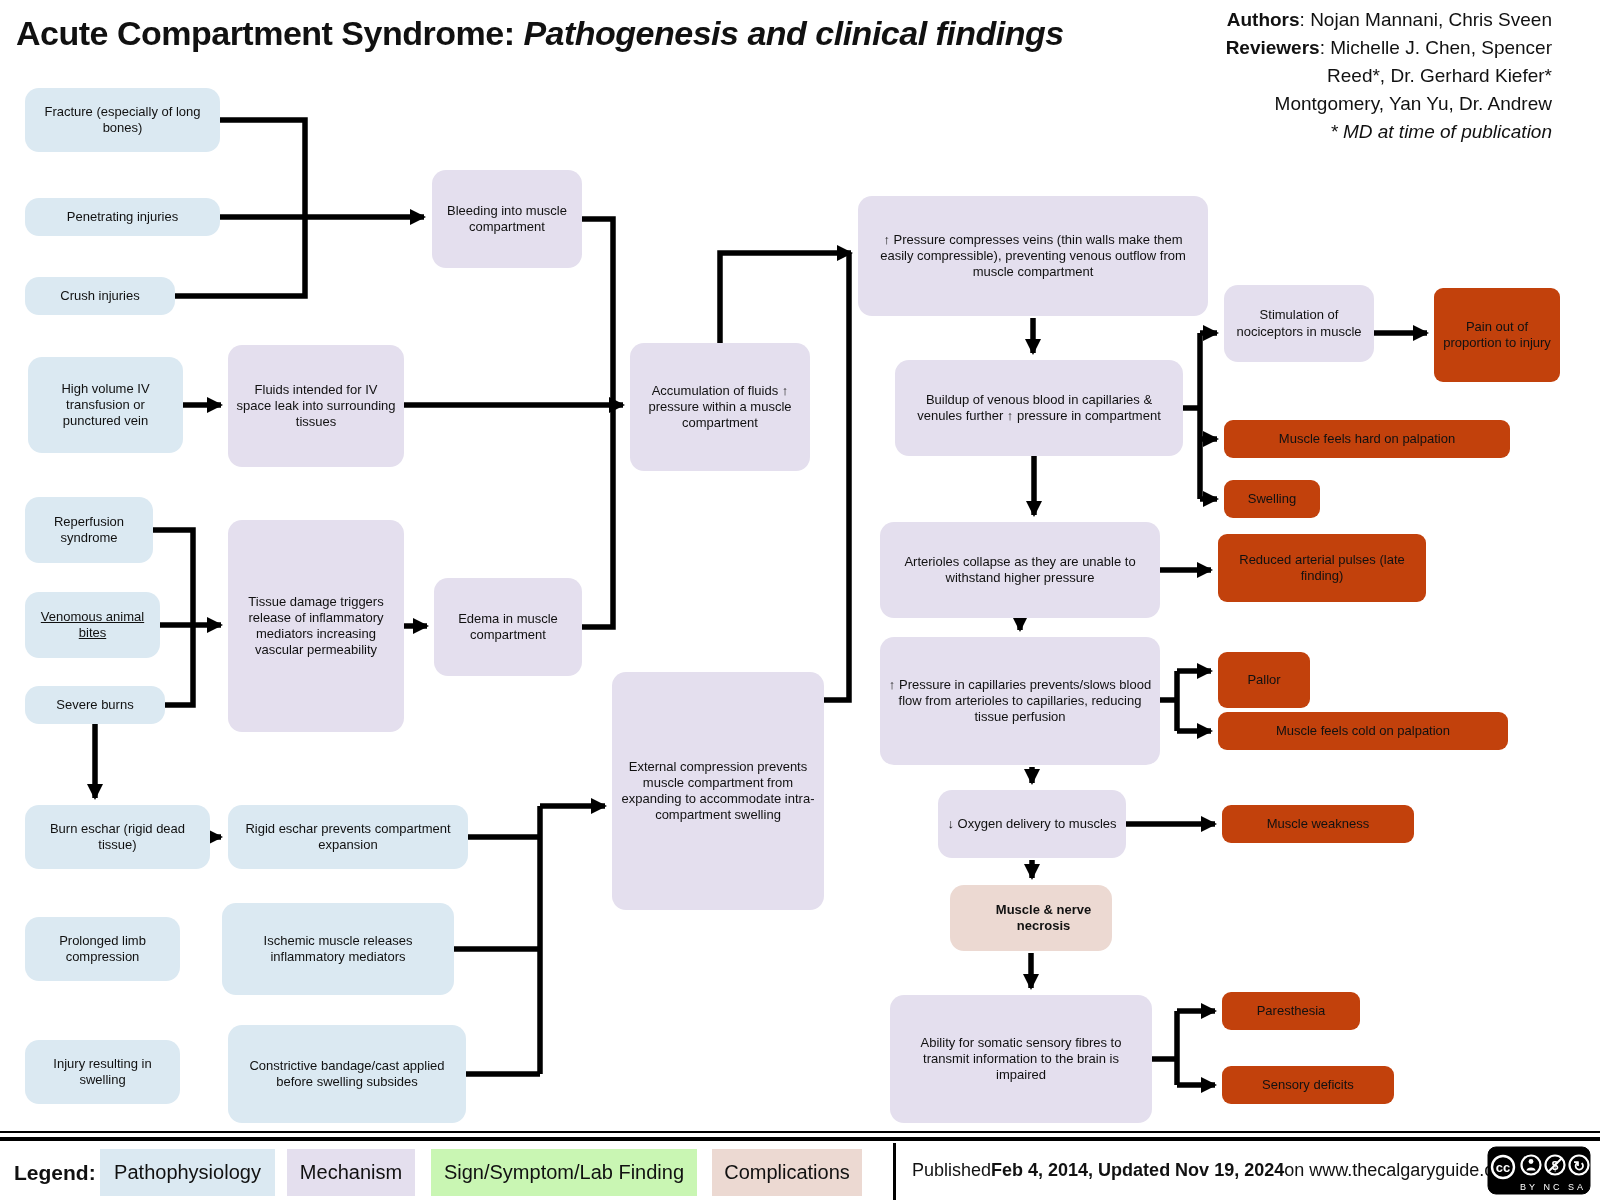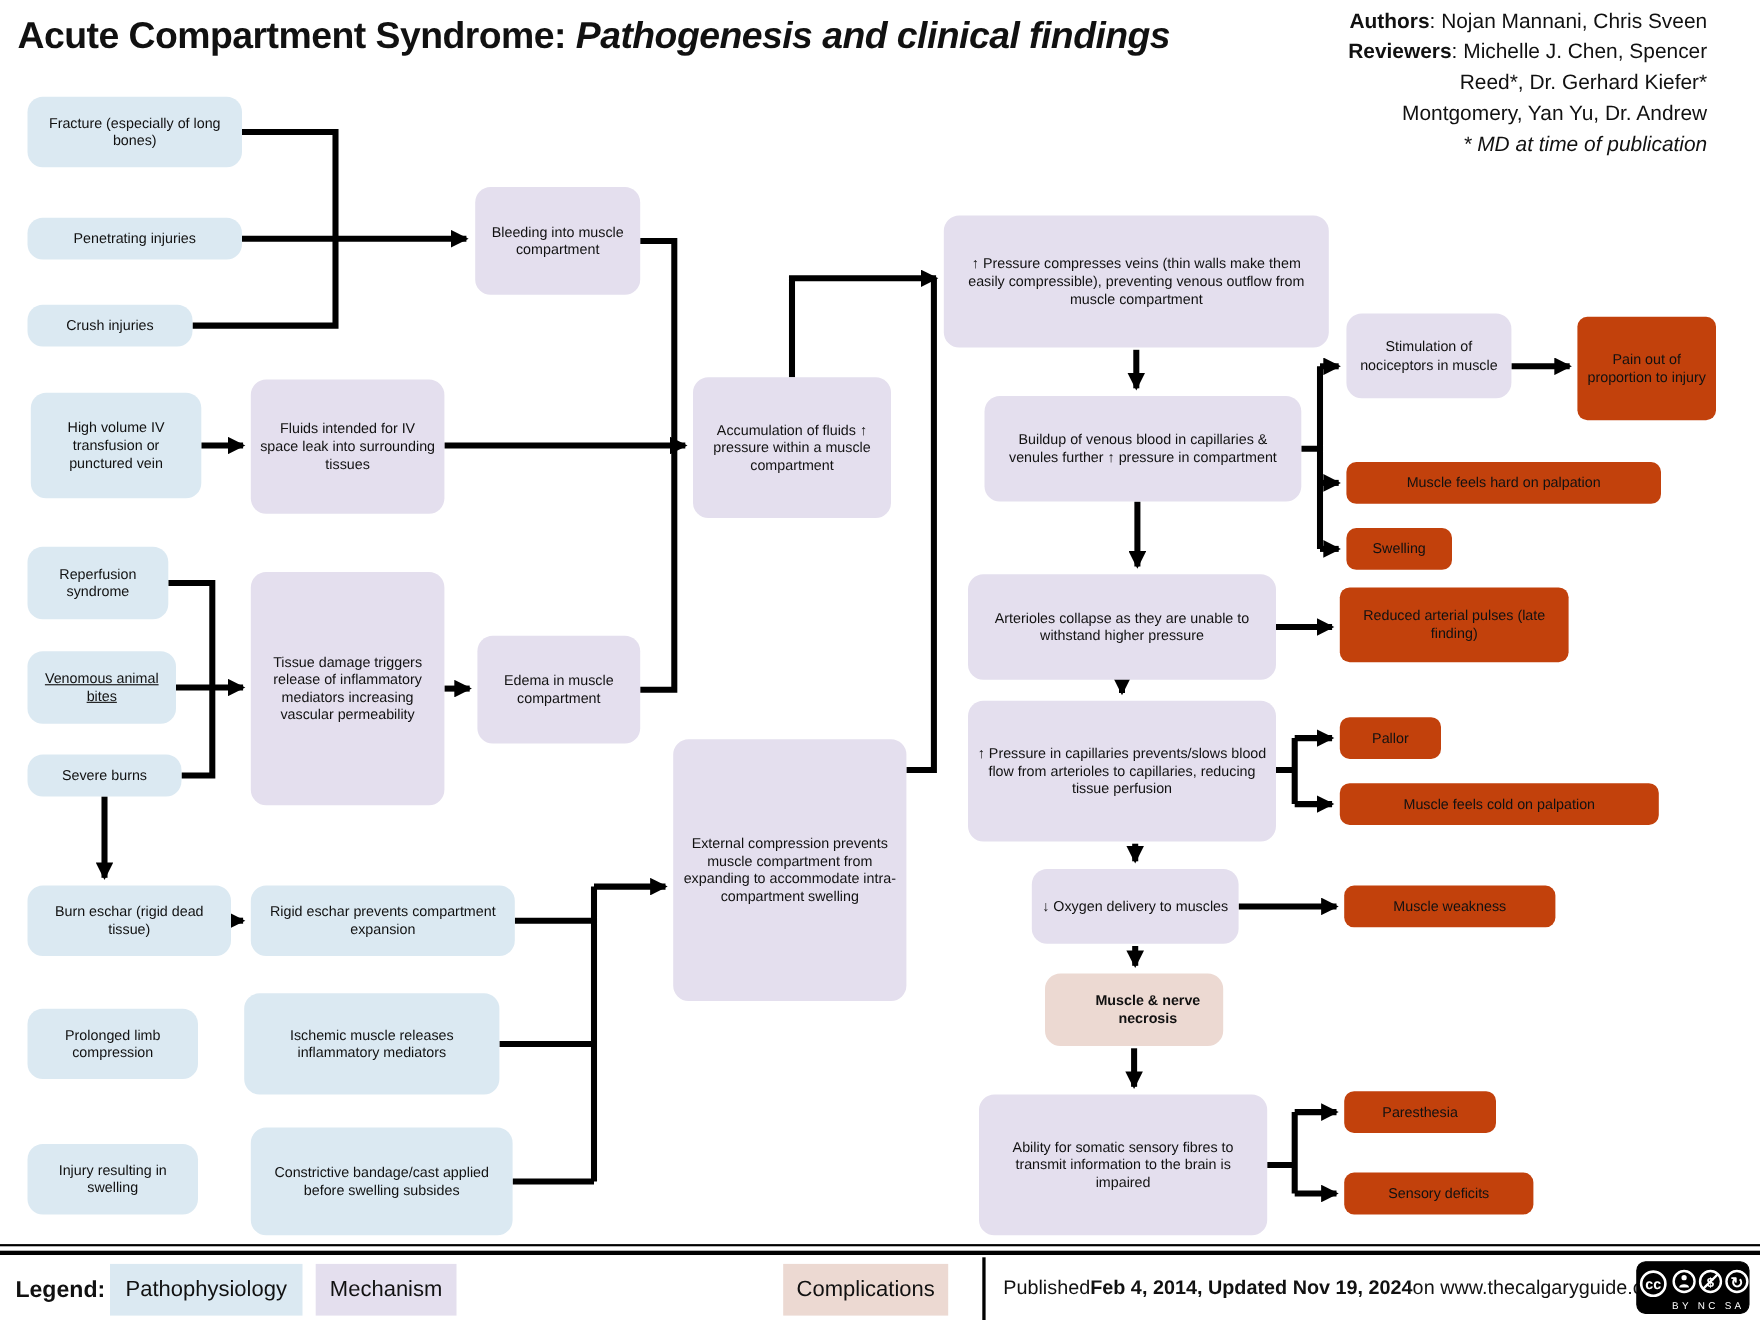--- a/index.html
+++ b/index.html
@@ -115,33 +115,34 @@
 <div class="node mech" style="left:938px;top:790px;width:188px;height:68px;">↓ Oxygen delivery to muscles</div>
 <div class="node mech" style="left:890px;top:995px;width:262px;height:128px;">Ability for somatic sensory fibres to transmit information to the brain is impaired</div>
 <div class="node mech" style="left:1224px;top:285px;width:150px;height:77px;">Stimulation of nociceptors in muscle</div>
 
 <div class="node comp" style="left:950px;top:885px;width:162px;height:66px;">Muscle &amp; nerve necrosis</div>
 
 <div class="node sign" style="left:1434px;top:288px;width:126px;height:94px;">Pain out of proportion to injury</div>
 <div class="node sign" style="left:1224px;top:420px;width:286px;height:38px;">Muscle feels hard on palpation</div>
 <div class="node sign" style="left:1224px;top:480px;width:96px;height:38px;">Swelling</div>
 <div class="node sign" style="left:1218px;top:534px;width:208px;height:68px;">Reduced arterial pulses (late finding)</div>
-<div class="node sign" style="left:1218px;top:652px;width:92px;height:38px;">Pallor</div>
+<div class="node sign" style="left:1218px;top:652px;width:92px;height:56px;">Pallor</div>
 <div class="node sign" style="left:1218px;top:712px;width:290px;height:38px;">Muscle feels cold on palpation</div>
 <div class="node sign" style="left:1222px;top:805px;width:192px;height:38px;">Muscle weakness</div>
 <div class="node sign" style="left:1222px;top:992px;width:138px;height:38px;">Paresthesia</div>
 <div class="node sign" style="left:1222px;top:1066px;width:172px;height:38px;">Sensory deficits</div>
 
 <div class="hrule" style="top:1131px;height:2px;"></div>
 <div class="hrule" style="top:1137px;height:4px;"></div>
 
 <div id="legendbar">
   <div id="lg-label">Legend:</div>
   <div class="lg-box" style="left:100px;width:175px;background:#dbe9f2;">Pathophysiology</div>
   <div class="lg-box" style="left:287px;width:128px;background:#e4dfee;">Mechanism</div>
+  <div class="lg-box" style="left:431px;width:266px;background:#c9f6b3;">Sign/Symptom/Lab Finding</div>
   <div class="lg-box" style="left:712px;width:150px;background:#ecd9d2;">Complications</div>
 </div>
 <div id="footer-divider"></div>
 
 <div id="published">
     <span>Published </span>
     <b>Feb 4, 2014, Updated Nov 19, 2024</b>
     <span> on www.thecalgaryguide.com</span>
   </div>
 

